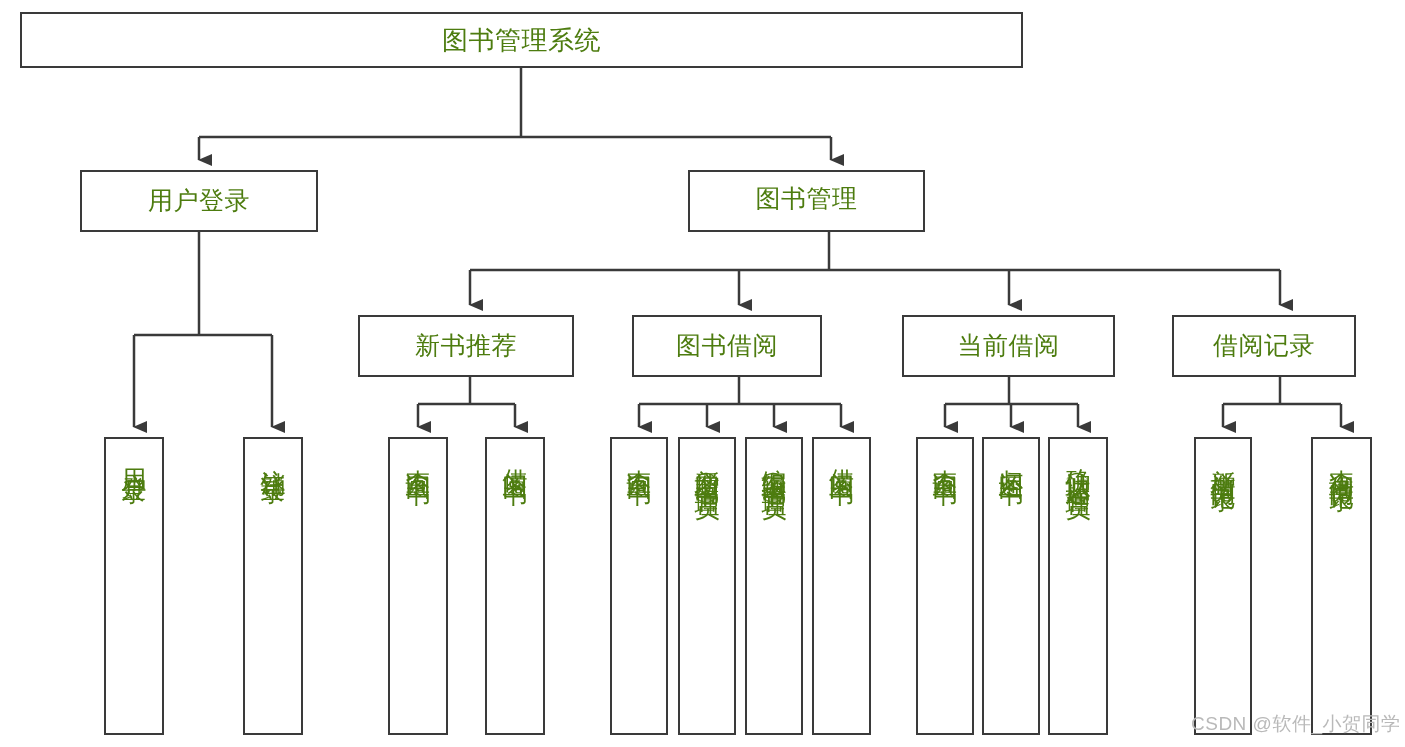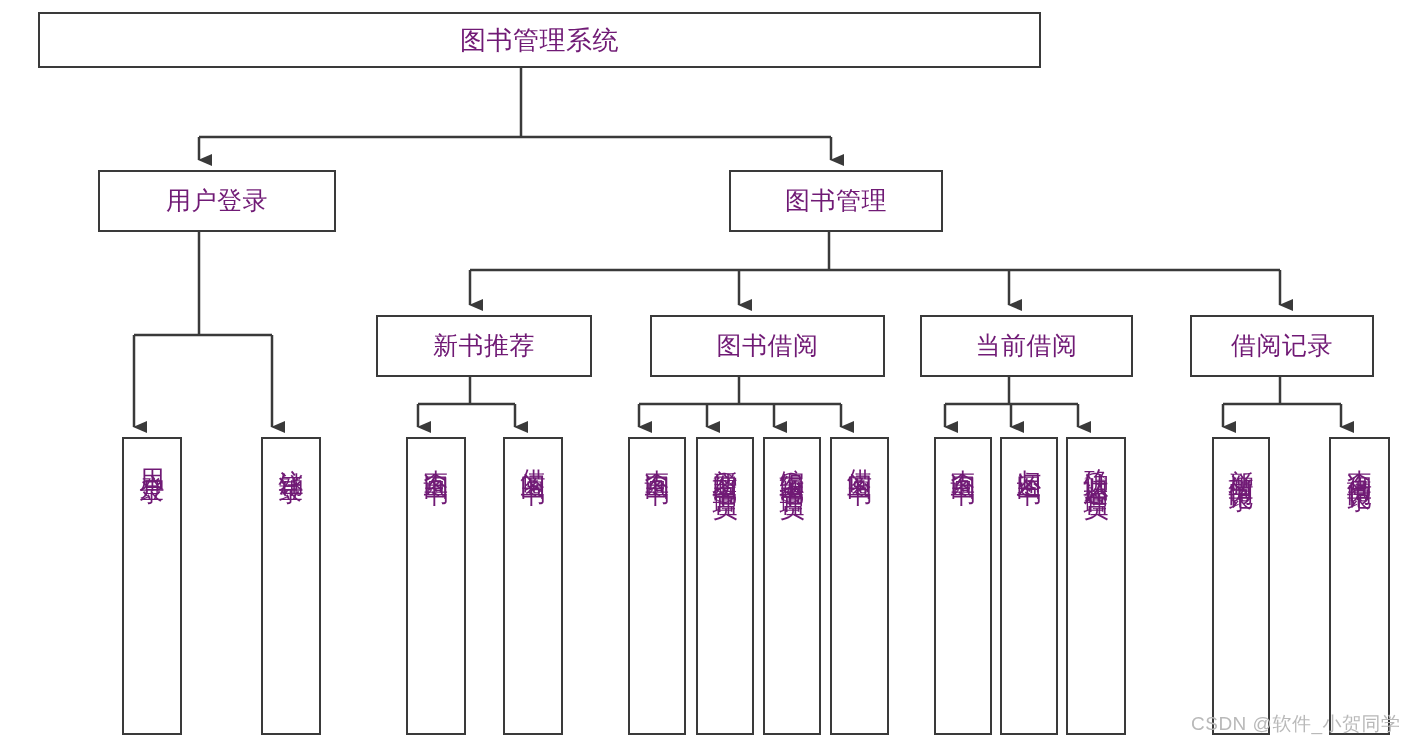--- a/index.html
+++ b/index.html
@@ -23,23 +23,22 @@
     height: 747px;
   }
   .node {
     position: absolute;
     box-sizing: border-box;
     border: 2.5px solid #3a3a3a;
     background: #ffffff;
     display: flex;
     align-items: center;
     justify-content: center;
-    color: #701a75;
+    color: #4d7c0f;
     z-index: 3;
-    margin-left: 18px;
   }
   .node-label {
     display: block;
     line-height: 1.18;
     letter-spacing: 0.5px;
   }
   .node.h-node .node-label {
     font-size: 25px;
     white-space: nowrap;
   }
@@ -126,28 +125,28 @@
     </g>
   </svg>
 
   <div class="node h-node root" style="left:20px; top:12px; width:1003px; height:56px;">
     <span class="node-label">图书管理系统</span>
   </div>
 
   <div class="node h-node" style="left:80px; top:170px; width:238px; height:62px;">
     <span class="node-label">用户登录</span>
   </div>
-  <div class="node h-node" style="left:711px; top:170px; width:214px; height:62px;">
+  <div class="node h-node" style="left:688px; top:170px; width:237px; height:62px;font-family:Liberation Mono, monospace;">
     <span class="node-label">图书管理</span>
   </div>
 
   <div class="node h-node" style="left:358px; top:315px; width:216px; height:62px;">
     <span class="node-label">新书推荐</span>
   </div>
-  <div class="node h-node" style="left:632px; top:315px; width:235px; height:62px;">
+  <div class="node h-node" style="left:632px; top:315px; width:190px; height:62px;">
     <span class="node-label">图书借阅</span>
   </div>
   <div class="node h-node" style="left:902px; top:315px; width:213px; height:62px;">
     <span class="node-label">当前借阅</span>
   </div>
   <div class="node h-node" style="left:1172px; top:315px; width:184px; height:62px;">
     <span class="node-label">借阅记录</span>
   </div>
 
   <div class="node v-node" style="left:104px; top:437px; width:60px; height:298px;">

